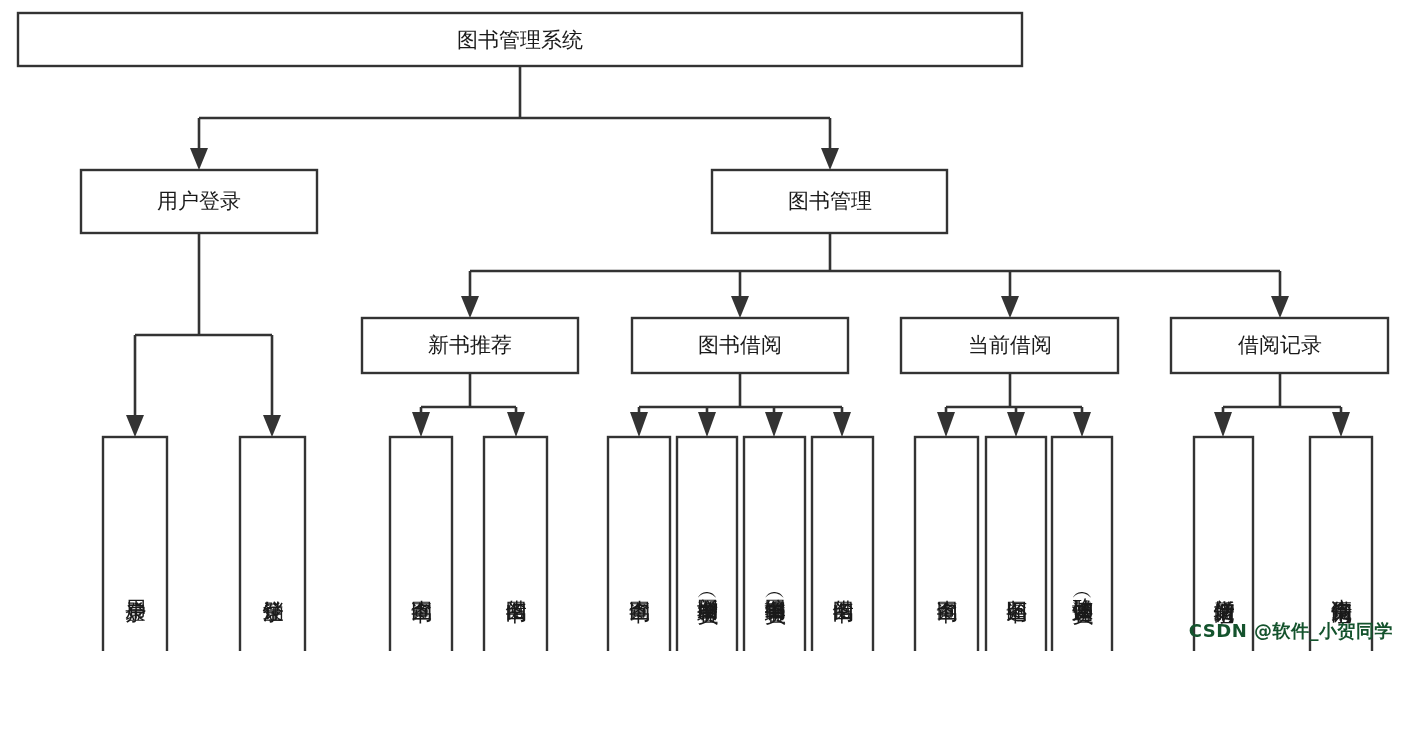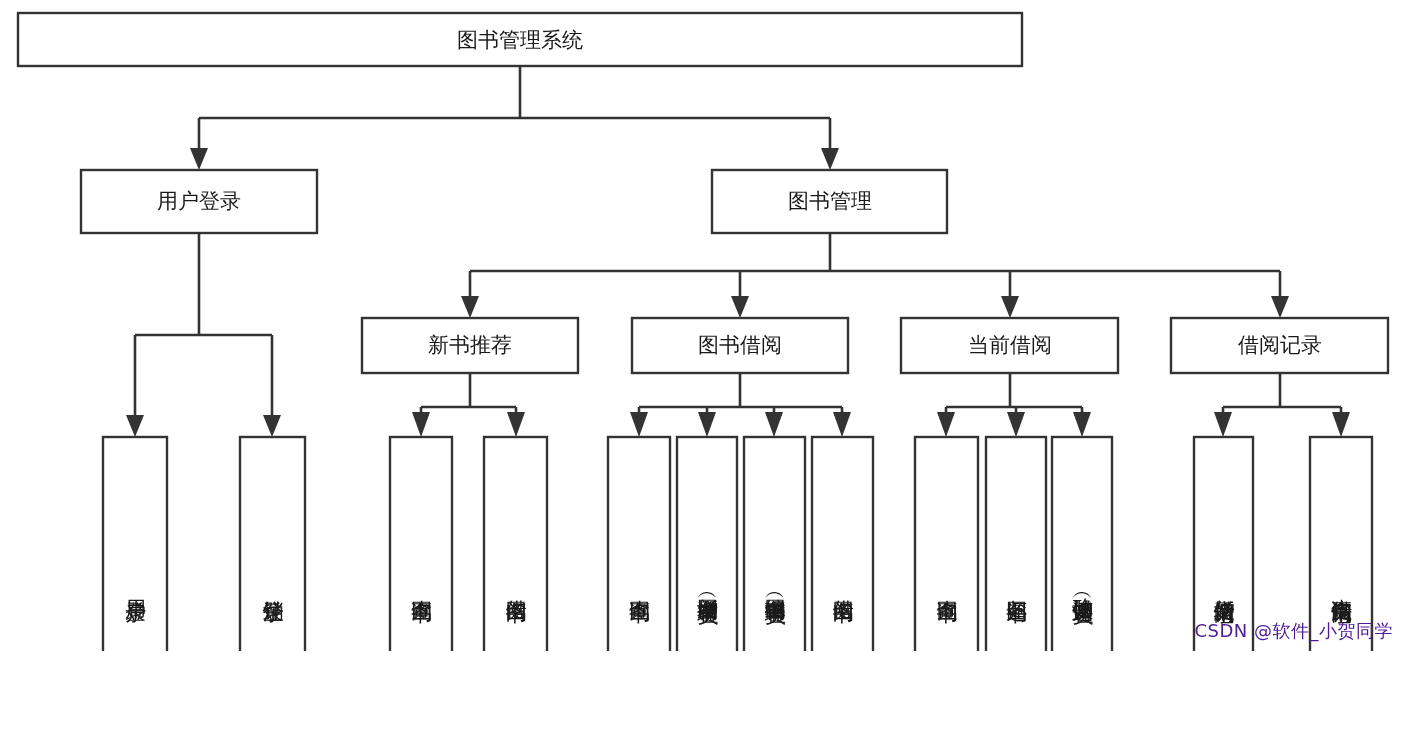--- a/index.html
+++ b/index.html
@@ -58,23 +58,24 @@
     white-space: nowrap;
     text-align: center;
     pointer-events: none;
   }
   .watermark {
     position: absolute;
     right: 12px;
     bottom: 8px;
     font-family: "DejaVu Sans", "Liberation Sans", sans-serif;
     font-size: 18px;
-    color: #4c1d95;
+    color: #14532d;
     white-space: nowrap;
     letter-spacing: 0.5px;
+    font-weight: bold;
   }
 </style>
 </head>
 <body>
 
 <div id="canvas">
 
   <svg id="diagram" viewBox="0 0 1405 747">
 
     <g>

